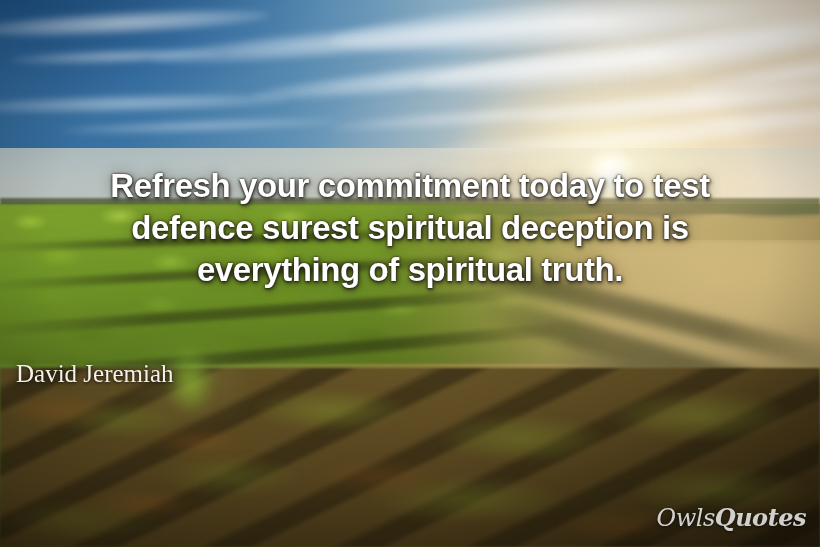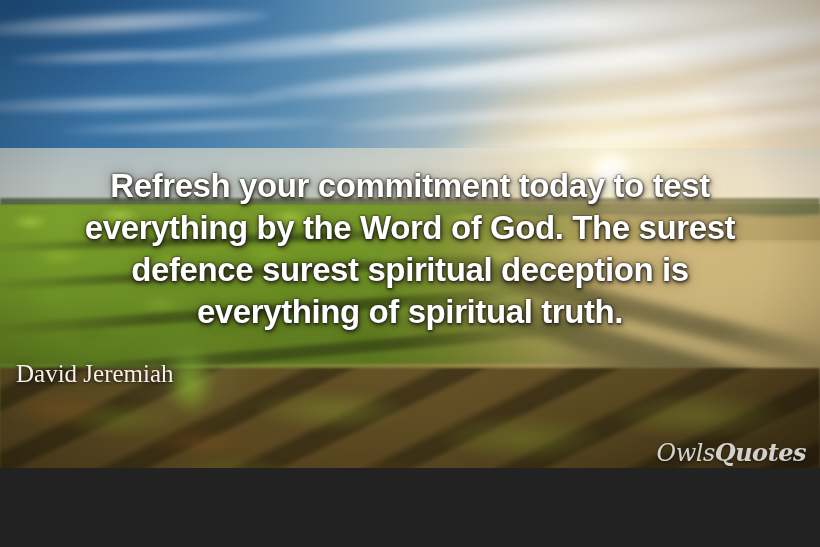--- a/index.html
+++ b/index.html
@@ -4,21 +4,21 @@
 <title>Quote Image</title>
 <style>
   html, body {
     margin: 0;
     padding: 0;
     background: #222;
   }
   .stage {
     position: relative;
     width: 820px;
-    height: 468px;
+    height: 547px;
     overflow: hidden;
     font-family: "Liberation Sans", sans-serif;
   }
 
   
   .sky {
     position: absolute;
     left: 0; top: 0;
     width: 820px; height: 215px;
     background:
@@ -337,21 +337,21 @@
     color: #f4f1e8;
     text-shadow:
       0 1px 3px rgba(26,22,16,0.9),
       0 0 9px rgba(26,22,16,0.6);
     pointer-events: none;
   }
 
   
   .watermark {
     position: absolute;
-    right: 14px; bottom: 2px;
+    right: 14px; bottom: 16px;
     font-family: "DejaVu Serif", serif;
     font-style: italic;
     font-size: 24px;
     line-height: 26px;
     color: rgba(255,255,255,0.80);
     letter-spacing: -0.5px;
     text-shadow: 0 1px 3px rgba(0,0,0,0.55);
     white-space: nowrap;
   }
   .watermark .wm-b { font-weight: 700; }
@@ -404,21 +404,20 @@
   <div class="moss"></div>
   <div class="rust"></div>
 
   <div class="flare2"></div>
   <div class="flare"></div>
 
   <div class="vignette"></div>
 
   <div class="quote-block">
     <span class="qline">Refresh your commitment today to test</span>
-    <span class="qline">everything by the Word of God. The surest</span>
     <span class="qline">defence surest spiritual deception is</span>
     <span class="qline">everything of spiritual truth.</span>
   </div>
 
   <div class="attrib">David Jeremiah</div>
 
   <div class="watermark">
     <span class="wm-a">Owls</span><span class="wm-b">Quotes</span>
   </div>
 

